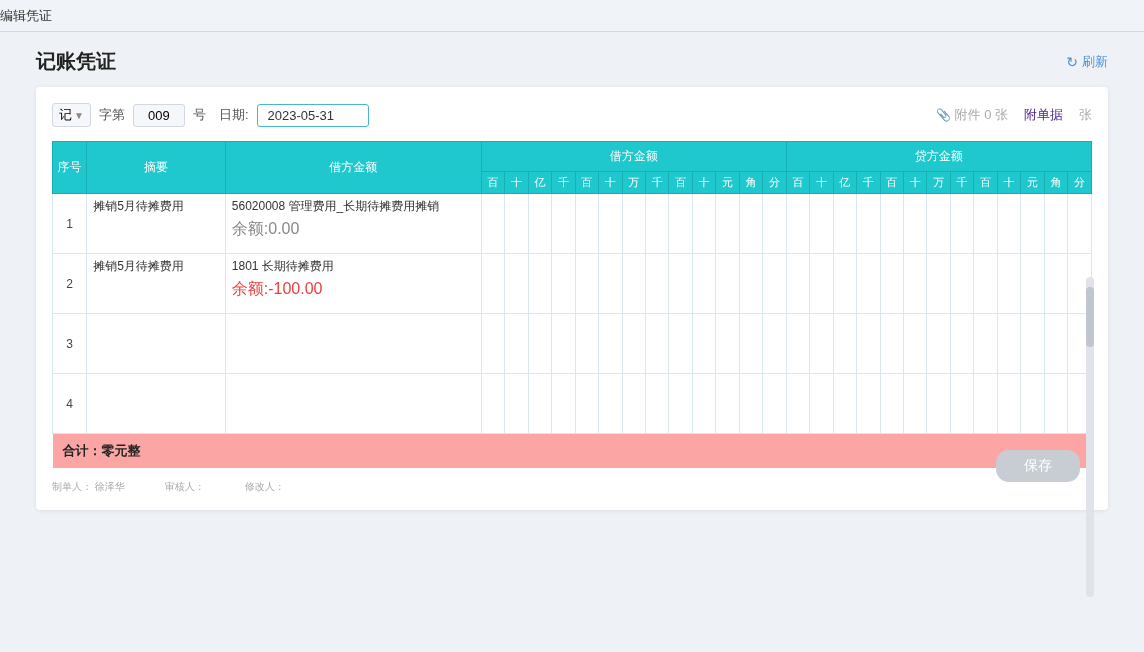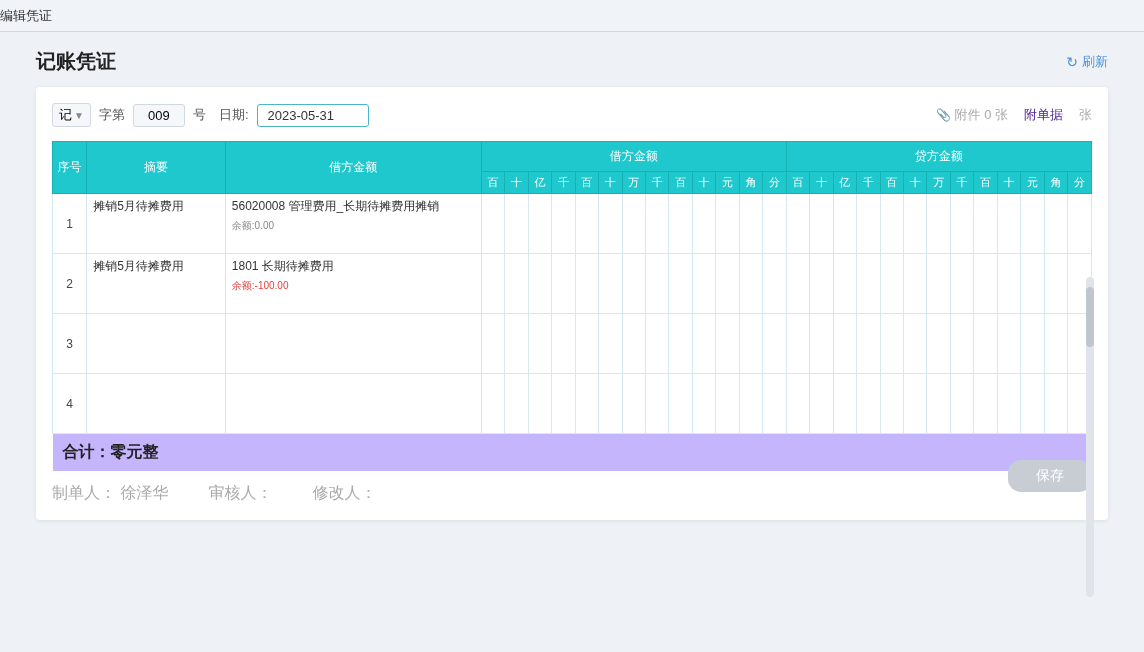--- a/index.html
+++ b/index.html
@@ -167,50 +167,50 @@
       vertical-align: top;
       margin-top: 8px;
     }
     .voucher-table tbody tr td.amount-cell {
       width: 22px;
       text-align: center;
       padding: 4px 1px;
       border: 1px solid #d8e8f0;
     }
     .balance-text {
-      font-size: 10px;
+      font-size: 16px;
       color: #888;
       margin-top: 4px;
     }
     .balance-text.negative {
       color: #e84040;
     }
     .subject-code {
       color: #333;
     }
     .total-row td {
-      background: #c4b5fd;
+      background: #fca5a5;
       padding: 8px 10px;
-      font-size: 16px;
+      font-size: 13px;
       font-weight: bold;
       color: #222;
     }
     .footer-row {
       padding-top: 12px;
       display: flex;
       gap: 40px;
       color: #aaa;
-      font-size: 16px;
+      font-size: 10px;
     }
     .footer-row span {
       color: #aaa;
     }
     .save-btn {
       position: absolute;
-      right: 16px;
+      right: 28px;
       bottom: 28px;
       background: #c8cdd4;
       color: #fff;
       border: none;
       border-radius: 13px;
       padding: 7px 28px;
       font-size: 14px;
       cursor: pointer;
     }
     .scrollbar {

